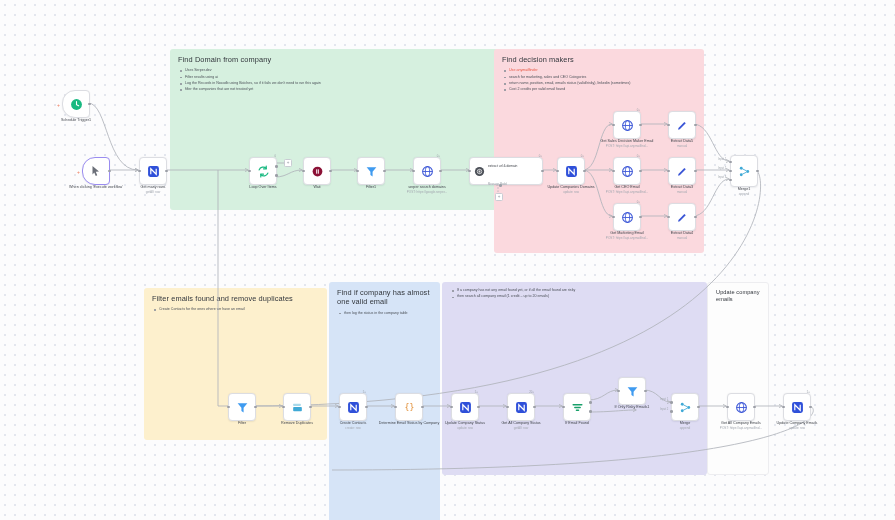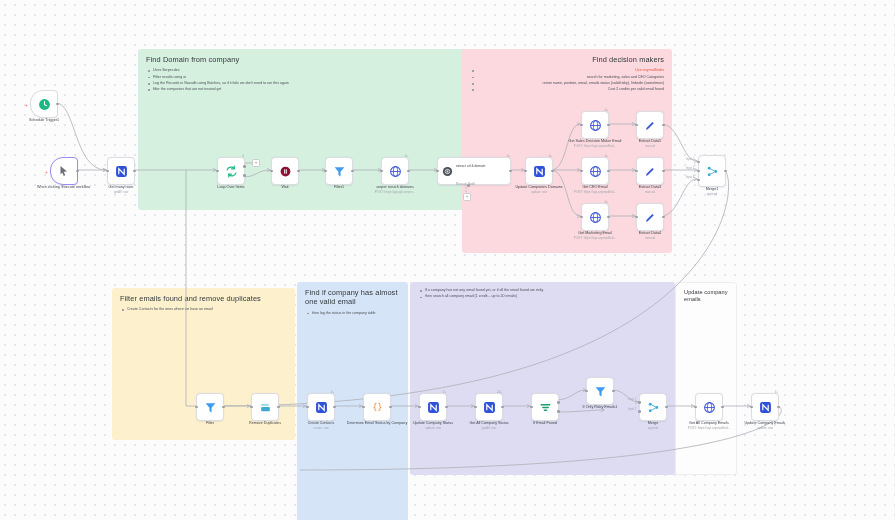--- a/index.html
+++ b/index.html
@@ -4,32 +4,32 @@
 <style>
   html,body{margin:0;padding:0;}
   body{
     width:895px;height:520px;overflow:hidden;
     background-color:#fcfcfd;
     background-image:radial-gradient(#e3e6ee 1px, transparent 1px);
     background-size:10px 10px;
     font-family:"Liberation Sans", sans-serif;
     position:relative;
   }
-  #canvas{position:absolute;inset:0;}
+  #canvas{position:absolute;inset:0;margin-left:32px;}
 
   
   .panel{position:absolute;border-radius:3px;box-sizing:border-box;padding:6px 8px;}
   .panel h3{margin:0 0 4px 0;font-size:7.4px;font-weight:400;color:#32363c;line-height:1.25;letter-spacing:.1px;}
   .panel ul{margin:0;padding:0 0 0 7px;list-style:none;}
   .panel li{position:relative;font-size:3.6px;line-height:1.62;color:#4a4f57;margin-bottom:.5px;}
   .panel li:before{content:"";position:absolute;left:-5px;top:2.2px;width:1.6px;height:1.6px;background:#8d929b;border-radius:50%;}
   .panel li .lnk{color:#e8543f;}
 
   .p-green{background:#d6f0df;}
-  .p-red{background:#fbd9de;text-align:right;}
+  .p-red{background:#fbd9de;}
   .p-yellow{background:#fdf0cd;}
   .p-blue{background:#d6e4f7;}
   .p-purple{background:#dedcf3;}
   .p-white{background:#fdfdfd;border:1px solid #ededf0;}
 
   
   svg.wires{position:absolute;inset:0;width:895px;height:520px;overflow:visible;}
   svg.wires path{fill:none;stroke:#b0b3ba;stroke-width:.85px;}
   .arrow{fill:#b0b3ba;}
 

